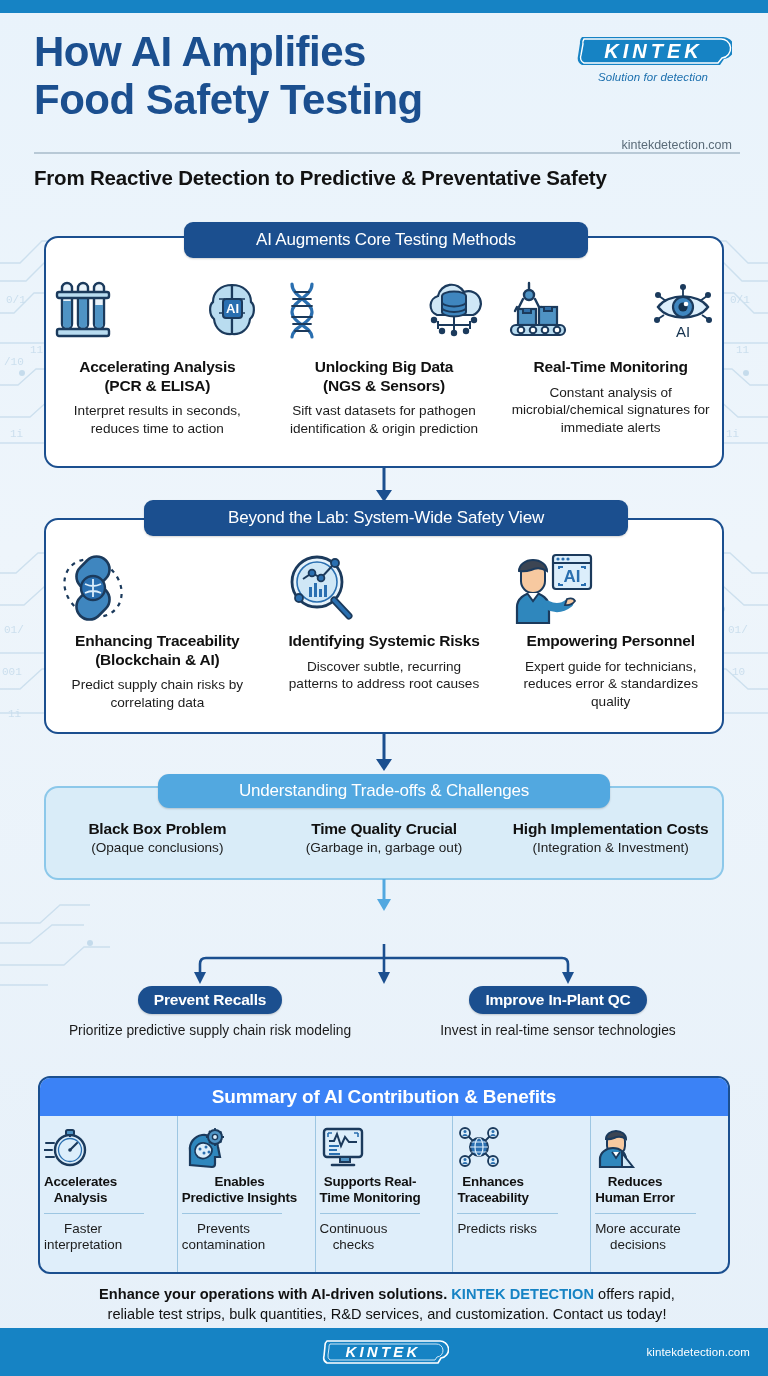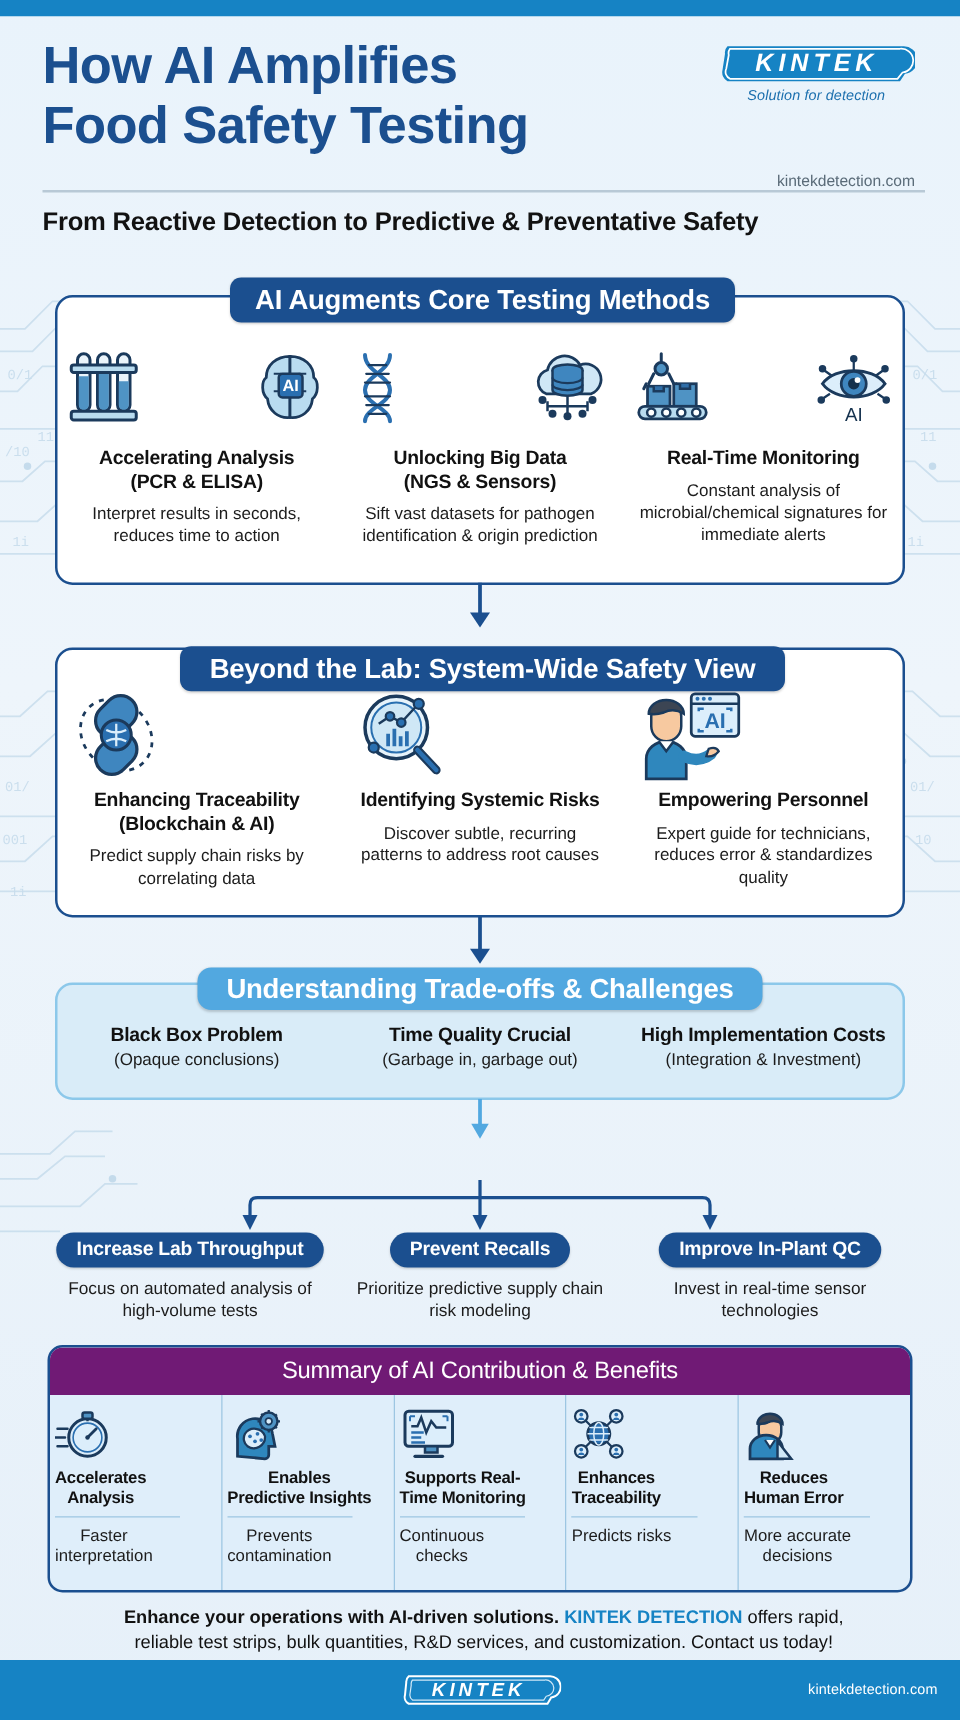--- a/index.html
+++ b/index.html
@@ -100,22 +100,22 @@
   }
   .card.soft {
     background: #d9ecf8;
     border: 2px solid #8cc8ea;
   }
   .pill {
     position: absolute;
     background: #1b4f8f;
     color: #ffffff;
     border-radius: 9px;
-    font-size: 22px;
-    font-weight: 700;
+    font-size: 17px;
+    font-weight: 400;
     display: flex; align-items: center; justify-content: center;
     letter-spacing: -0.2px;
     white-space: nowrap;
     box-shadow: 0 1px 2px rgba(0,0,0,.18);
   }
   .pill.light { background: #52a8e0; border-radius: 11px; }
 
   
   .cols {
     position: absolute;
@@ -171,24 +171,24 @@
 
   
   .summary {
     position: absolute;
     border: 2px solid #1b4f8f;
     border-radius: 12px;
     overflow: hidden;
     background: #dfeefa;
   }
   .summary-head {
-    background: #701a75; color: #fff;
+    background: #3b82f6; color: #fff;
     height: 38px;
     display: flex; align-items: center; justify-content: center;
-    font-size: 19px; font-weight: 400; letter-spacing: -0.2px;
+    font-size: 19px; font-weight: 700; letter-spacing: -0.2px;
   }
   .summary-body { display: flex; height: 158px; }
   .scell {
     flex: 1;
     border-right: 1px solid #9dc6e2;
     display: flex; flex-direction: column; align-items: flex-start;
     padding: 8px 4px 0 4px;
   }
   .scell:last-child { border-right: none; }
   .sicon { height: 46px; display: flex; align-items: center; justify-content: center; }
@@ -420,21 +420,21 @@
       <div class="col-desc">Constant analysis of microbial/chemical signatures for immediate alerts</div>
     </div>
   </div>
 
   <svg class="arrow" style="left:368px; top:466px;" width="32" height="40" viewBox="0 0 32 40">
     <path d="M16 0 V26" stroke="#1b4f8f" stroke-width="3" fill="none"></path>
     <path d="M8 24 L16 36 L24 24 Z" fill="#1b4f8f"></path>
   </svg>
 
   <div class="card" style="left:44px; top:518px; width:680px; height:216px;"></div>
-  <div class="pill" style="left:144px; top:517px; width:484px; height:36px;">Beyond the Lab: System-Wide Safety View</div>
+  <div class="pill" style="left:144px; top:500px; width:484px; height:36px;">Beyond the Lab: System-Wide Safety View</div>
 
   <div class="cols" style="left:44px; top:544px; width:680px;">
 
     <div class="col">
       <div class="col-icon" style="height:88px;">
         <svg width="78" height="78" viewBox="0 0 78 78">
           <ellipse cx="39" cy="39" rx="26" ry="31" transform="rotate(-45 39 39)" fill="none" stroke="#1b3a5c" stroke-width="2.2" stroke-dasharray="4 5"></ellipse>
           <g stroke="#1b3a5c" stroke-width="2.6" fill="#3f86bf">
             <rect x="26" y="6" width="26" height="36" rx="13" transform="rotate(45 39 24)"></rect>
             <rect x="26" y="36" width="26" height="36" rx="13" transform="rotate(45 39 54)"></rect>
@@ -547,24 +547,20 @@
       <path d="M284 14 V30"></path>
     </g>
     <g fill="#1b4f8f">
       <path d="M94 28 L100 40 L106 28 Z"></path>
       <path d="M278 28 L284 40 L290 28 Z"></path>
       <path d="M462 28 L468 40 L474 28 Z"></path>
     </g>
   </svg>
 
   <div class="choice-cols" style="left:36px; top:986px; width:696px;">
-    <div class="choice-col">
-      <div class="choice-pill">Increase Lab Throughput</div>
-      <div class="choice-desc">Focus on automated analysis of high-volume tests</div>
-    </div>
     <div class="choice-col">
       <div class="choice-pill">Prevent Recalls</div>
       <div class="choice-desc">Prioritize predictive supply chain risk modeling</div>
     </div>
     <div class="choice-col">
       <div class="choice-pill">Improve In-Plant QC</div>
       <div class="choice-desc">Invest in real-time sensor technologies</div>
     </div>
   </div>
 

